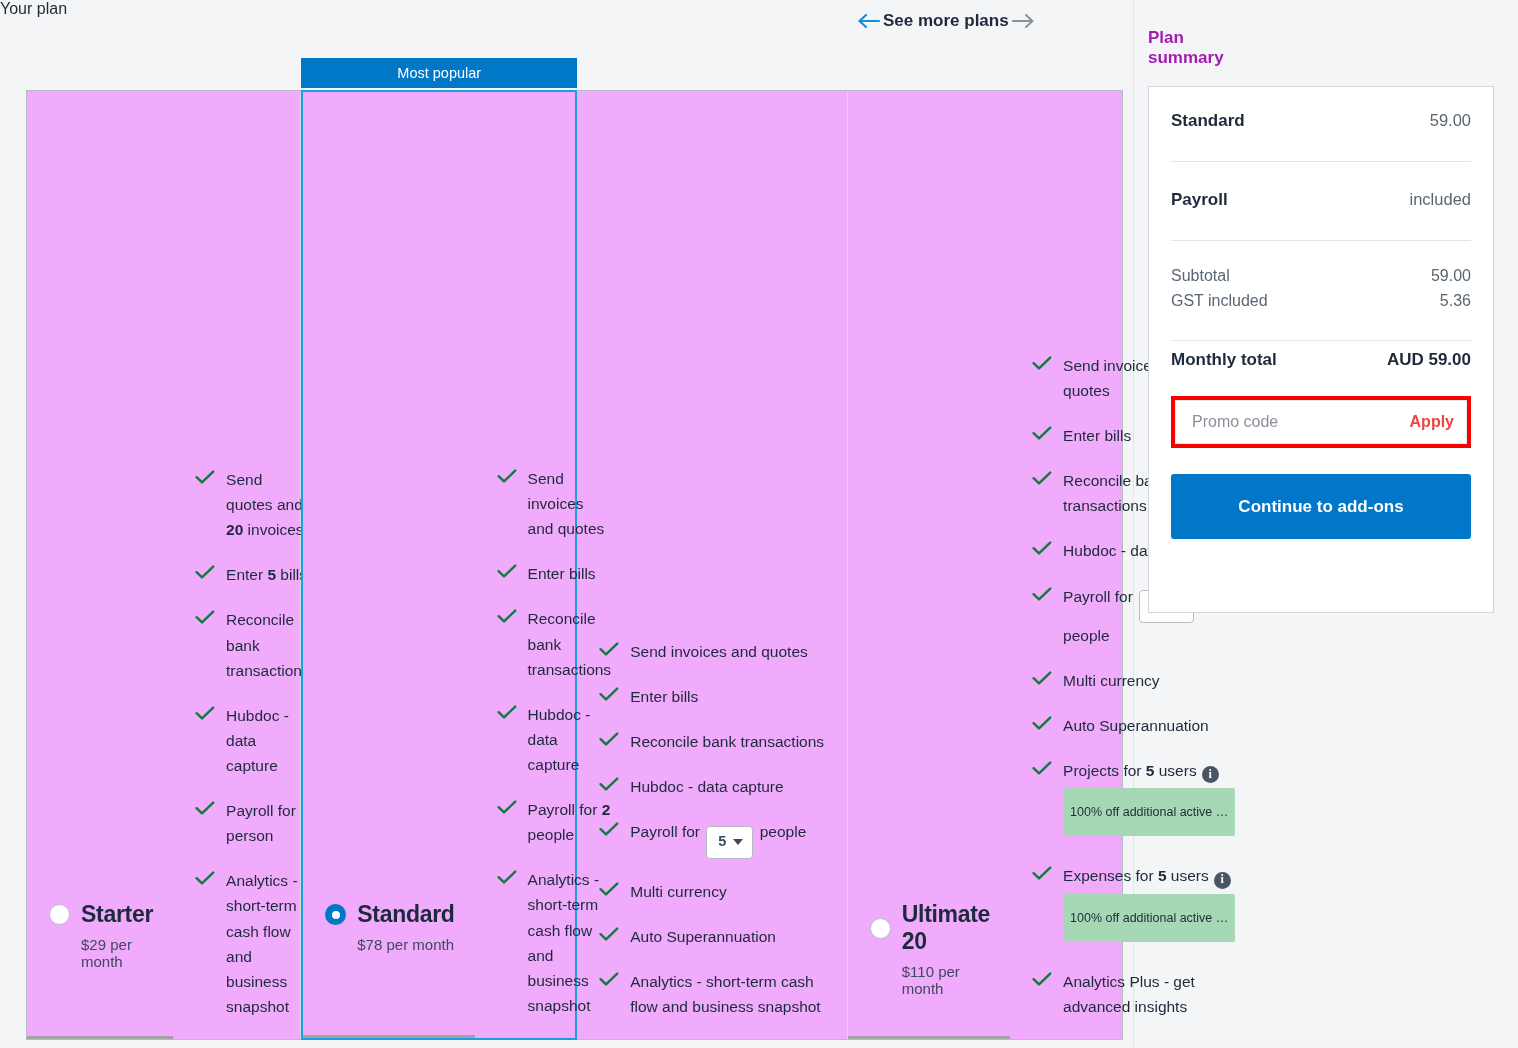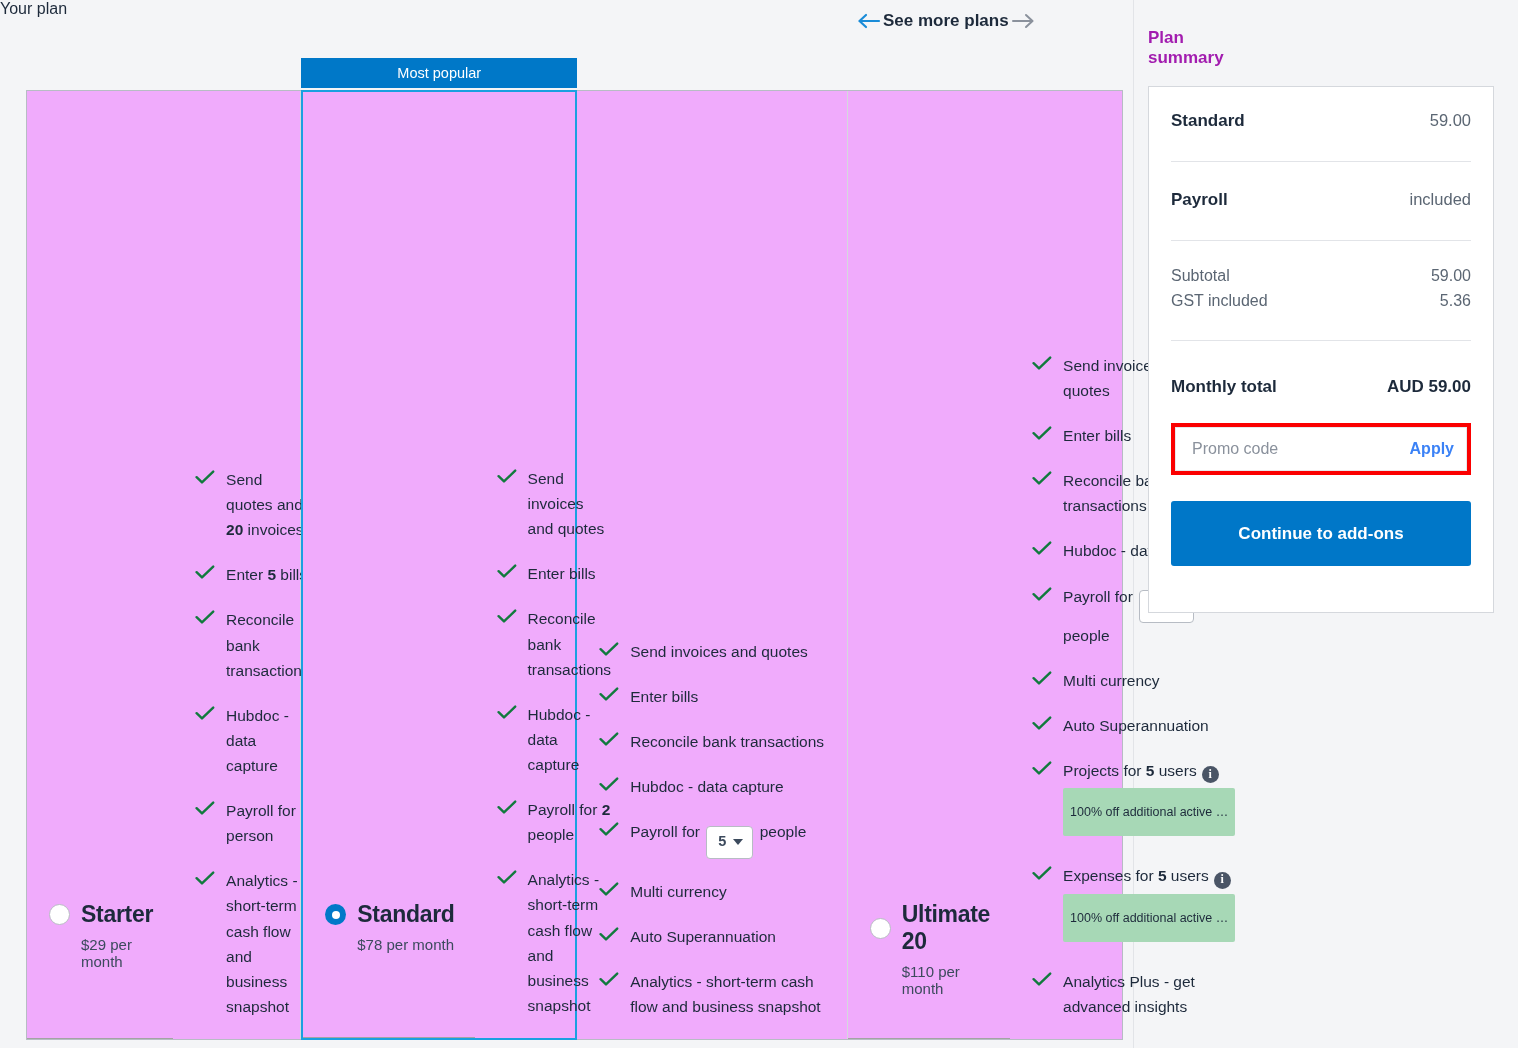--- a/index.html
+++ b/index.html
@@ -75,21 +75,21 @@
     width: 276px; height: 30px;
     background: #0078c8;
     color: #ffffff;
     font-size: 14.5px;
     display: flex; align-items: center; justify-content: center;
   }
 
   .plan-head {
     height: 168px;
     padding: 30px 20px 0 22px;
-    border-bottom: 1px solid #a3a3a3;
+    border-bottom: 3px solid #a3a3a3;
     position: relative;
   }
   .plan-col.selected .plan-head { height: 167px; }
 
   .plan-title-row {
     display: flex; align-items: center; gap: 11px;
   }
   .radio {
     width: 21px; height: 21px; border-radius: 50%;
     border: 1.5px solid #b9bdc4; background: #fff;
@@ -192,21 +192,21 @@
   }
   #promo-input {
     border: 0; outline: none; background: transparent;
     font-family: "Liberation Sans", sans-serif;
     font-size: 16px; color: #a21caf; width: 200px; height: 100%;
   }
   #promo-input::placeholder { color: #8a919c; }
   #promo-apply {
     background: none; border: 0; padding: 0; cursor: pointer;
     font-family: "Liberation Sans", sans-serif;
-    font-size: 16px; font-weight: bold; color: #3b82f6;
+    font-size: 16px; font-weight: bold; color: #ef4444;
   }
 
   #continue-btn {
     display: block; width: 100%; height: 65px;
     margin-top: 26px;
     background: #0077c8; border: 0; border-radius: 3px;
     color: #ffffff; font-size: 17px; font-weight: bold;
     font-family: "Liberation Sans", sans-serif;
     cursor: pointer;
   }
@@ -538,21 +538,21 @@
   <div class="sum-sep"></div>
   <div class="sum-row sum-light" style="margin-top:26px">
     <span>Subtotal</span>
     <span class="val">59.00</span>
   </div>
   <div class="sum-row sum-light" style="margin-top:7px">
     <span>GST included</span>
     <span class="val">5.36</span>
   </div>
   <div class="sum-sep"></div>
-  <div class="sum-row sum-total" style="margin-top:36px">
+  <div class="sum-row sum-total" style="margin-top:9px">
     <span>Monthly total</span>
     <span class="val">AUD 59.00</span>
   </div>
 
   <div id="promo-wrap">
     <div id="promo-box">
       <input id="promo-input" type="text" placeholder="Promo code" style="">
       <button id="promo-apply">Apply</button>
     </div>
   </div>

